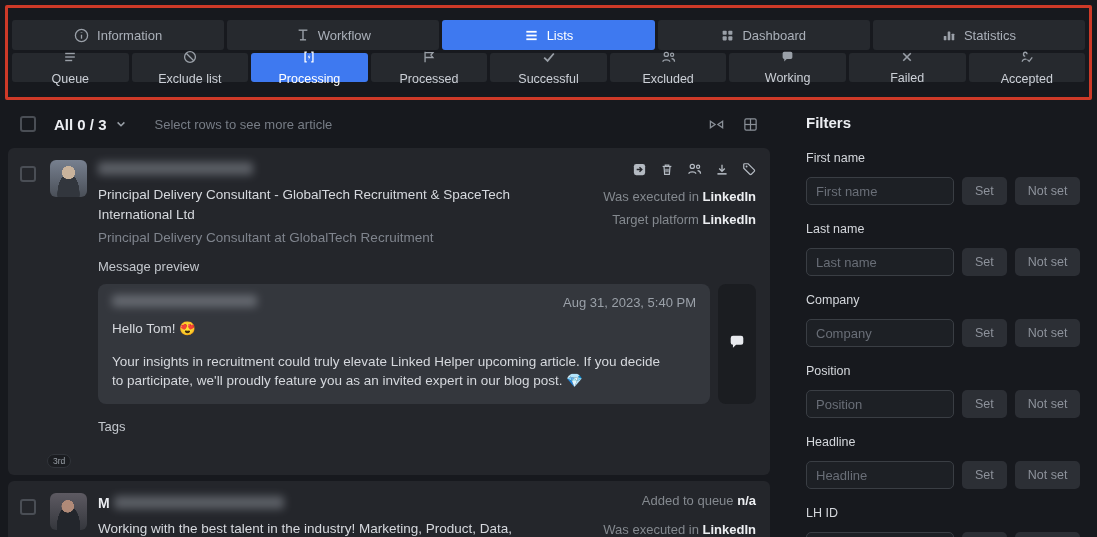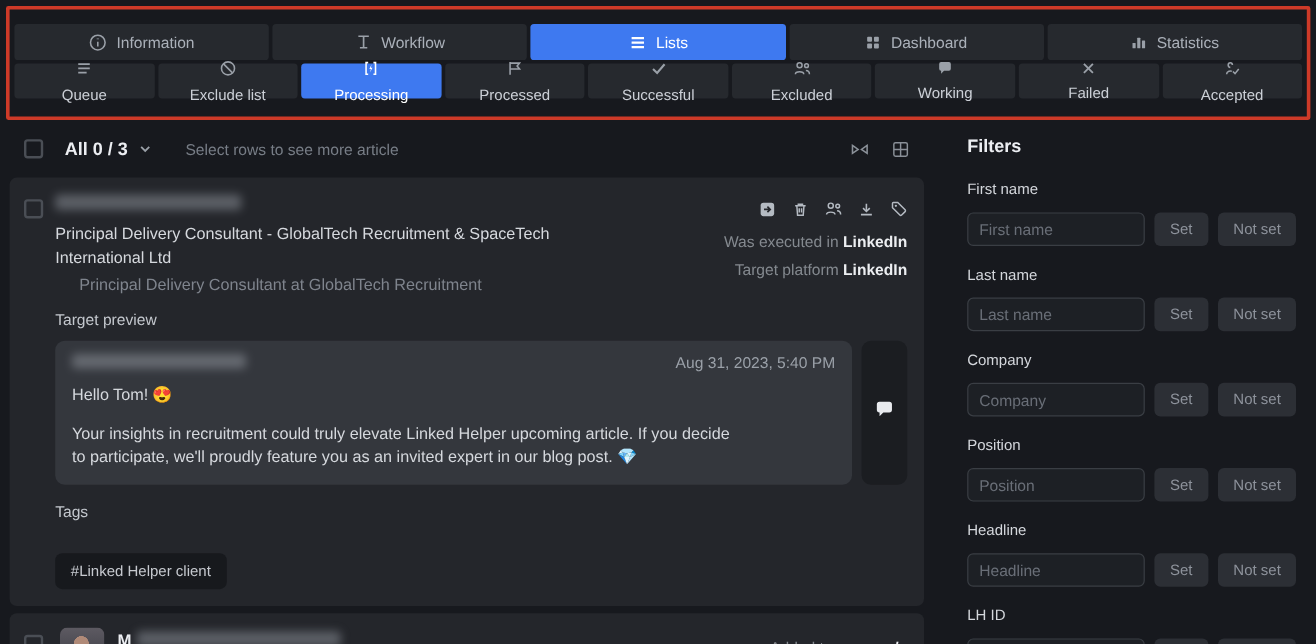--- a/index.html
+++ b/index.html
@@ -45,30 +45,30 @@
       radial-gradient(circle at 50% 34%, #c9b39c 0 21%, rgba(0,0,0,0) 22%),
       radial-gradient(ellipse at 50% 92%, #32363d 0 42%, rgba(0,0,0,0) 43%),
       linear-gradient(#77808f,#4a4f58); }
   .avatar2 { background:
       radial-gradient(circle at 48% 36%, #b08a78 0 20%, rgba(0,0,0,0) 21%),
       radial-gradient(ellipse at 50% 92%, #23262c 0 44%, rgba(0,0,0,0) 45%),
       linear-gradient(#5d5a62,#35373d); }
   .degree { position:absolute; bottom:-7px; left:-3px; background:#1b1d21; color:#9aa0a8;
     font-size:8.5px; padding:1px 5px; border-radius:7px; border:1px solid #31343a; }
   .card-main { flex:1; min-width:0; }
-  .card-head { display:flex;align-items:center; }
+  .card-head { display:flex; }
   .head-left { flex:1; min-width:0; padding-right:14px; }
   .blur-name { width:155px; height:13px; border-radius:3px; background:#8a8f97;
     filter:blur(4px); opacity:.55; margin:2px 0 10px 0; }
   .name-row { display:flex; align-items:center; gap:4px; margin:2px 0 8px 0; }
   .name-initial { color:#eceef2; font-weight:bold; font-size:14px; }
   .name-blur-inline { width:170px; height:13px; border-radius:3px; background:#8a8f97;
     filter:blur(4px); opacity:.55; }
   .headline { color:#d6d9de; font-size:13.5px; line-height:1.45; margin-bottom:6px; }
-  .position { color:#7f848d; font-size:13.5px;margin-left:20px; }
+  .position { color:#7f848d; font-size:13.5px; }
   .head-right { width:215px; flex:none; text-align:right; }
   .action-icons { display:flex; justify-content:flex-end; gap:13px; color:#b4bac2;
     margin:2px 0 12px 0; }
   .action-icons span { display:flex; cursor:pointer; }
   .meta-line { font-size:13px; color:#84898f; margin-bottom:8px; white-space:nowrap; }
   .meta-line b { color:#eceef1; }
   .msg-label { color:#c3c7cd; font-size:13px; margin:14px 0 10px 0; }
   .msg-row { display:flex; gap:8px; }
   .msg-box { flex:1; background:#34373d; border-radius:8px; padding:11px 14px 13px 14px; }
   .msg-top { display:flex; justify-content:space-between; align-items:flex-start; }
@@ -271,20 +271,24 @@
               <rect x="2" y="2" width="12" height="12" rx="1.5"></rect>
               <line x1="2" y1="8" x2="14" y2="8"></line>
               <line x1="8" y1="2" x2="8" y2="14"></line>
             </svg>
           </span>
       </div>
     </div>
 
     <div class="card">
       <div class="checkbox card-check"></div>
+      <div class="avatar-wrap">
+        <div class="avatar avatar1"></div>
+        <span class="degree">3rd</span>
+      </div>
       <div class="card-main">
         <div class="card-head">
           <div class="head-left">
             <div class="blur-name"></div>
             <div class="headline">Principal Delivery Consultant - GlobalTech Recruitment &amp; SpaceTech International Ltd</div>
             <div class="position">Principal Delivery Consultant at GlobalTech Recruitment</div>
           </div>
           <div class="head-right">
             <div class="action-icons">
               <span>
@@ -322,39 +326,38 @@
                     <path d="M2 2.8 A0.8 0.8 0 0 1 2.8 2 H7 L14 9 A1.2 1.2 0 0 1 14 10.7 L10.7 14 A1.2 1.2 0 0 1 9 14 L2 7 Z"></path>
                     <circle cx="5.2" cy="5.2" r="1.1" fill="currentColor" stroke="none"></circle>
                   </svg>
                 </span>
             </div>
             <div class="meta-line"><span>Was executed in</span> <b>LinkedIn</b></div>
             <div class="meta-line"><span>Target platform</span> <b>LinkedIn</b></div>
           </div>
         </div>
 
-        <div class="msg-label">Target preview</div>
+        <div class="msg-label">Message preview</div>
         <div class="msg-row">
           <div class="msg-box">
             <div class="msg-top">
               <div class="msg-blur"></div>
               <span class="msg-time">Aug 31, 2023, 5:40 PM</span>
             </div>
             <div class="msg-text msg-greeting">Hello Tom! 😍</div>
             <div class="msg-text msg-body">Your insights in recruitment could truly elevate Linked Helper upcoming article. If you decide to participate, we'll proudly feature you as an invited expert in our blog post. 💎</div>
           </div>
           <div class="msg-bubble-btn">
             <span><svg width="18" height="18" viewBox="0 0 20 20">
                   <path d="M3 5.5 Q3 3 5.5 3 H14.5 Q17 3 17 5.5 V10.5 Q17 13 14.5 13 H9 L5.5 16.5 V13 Q3 13 3 10.5 Z" fill="#e8eaee"></path>
                 </svg></span>
           </div>
         </div>
 
         <div class="tags-label">Tags</div>
-        <span class="tag-chip">#Linked Helper client</span>
       </div>
     </div>
 
     <div class="card">
       <div class="checkbox card-check"></div>
       <div class="avatar-wrap">
         <div class="avatar avatar2"></div>
 
       </div>
       <div class="card-main">

